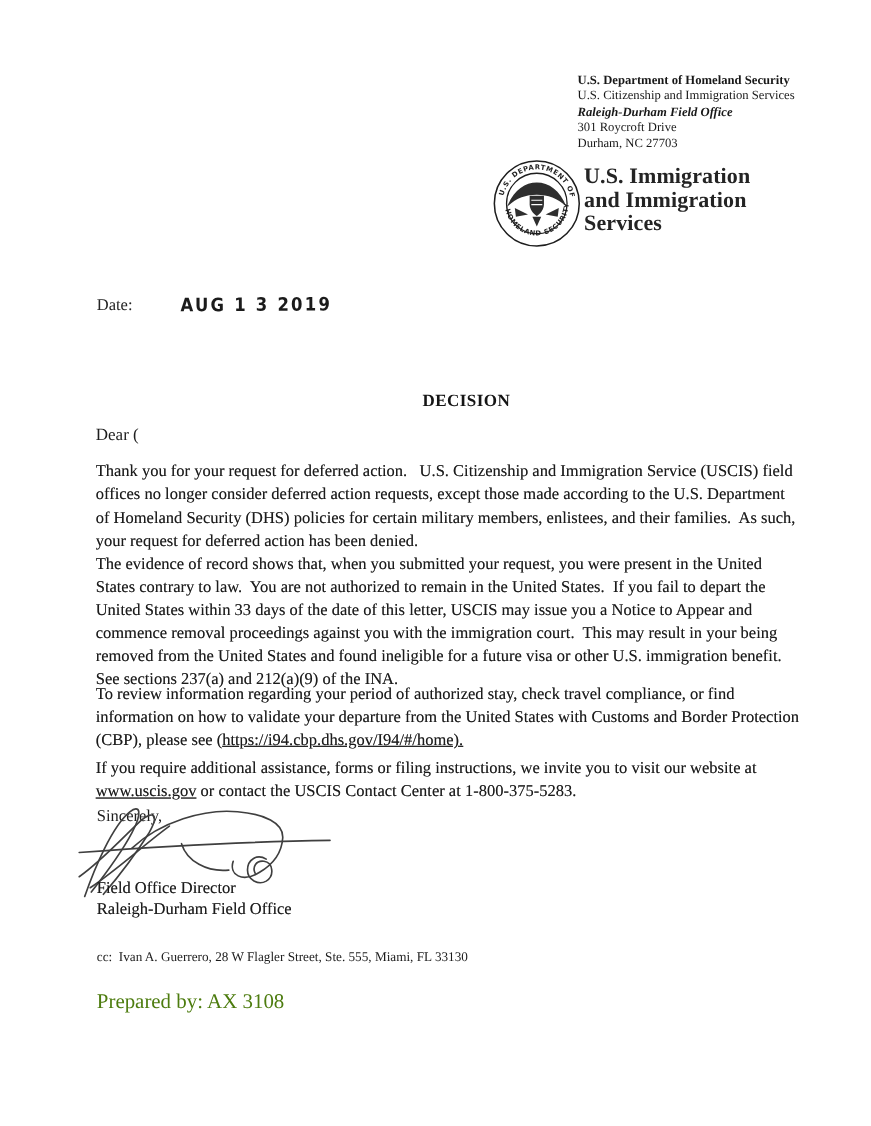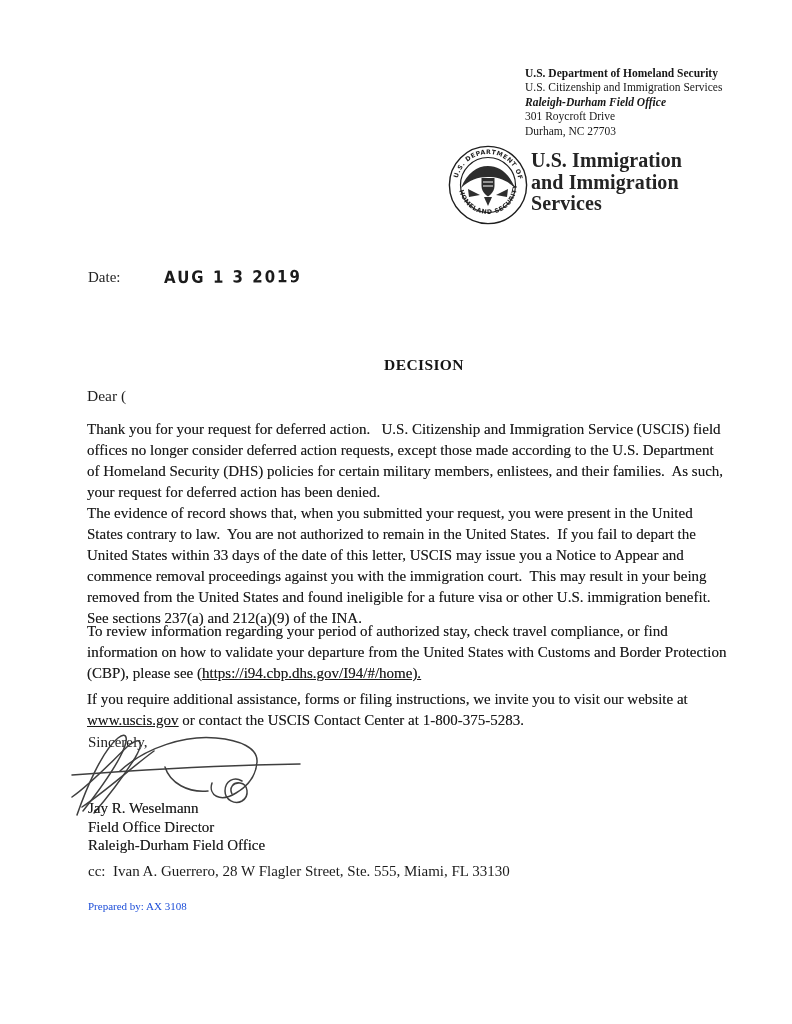--- a/index.html
+++ b/index.html
@@ -50,24 +50,24 @@
   .p4 { top: 689px; }
   .link { text-decoration: underline; }
   .sincerely { position: absolute; left: 88px; top: 734px; font-size: 15px; }
   .signature { position: absolute; left: 70px; top: 731px; width: 250px; height: 90px; }
   .signer {
     position: absolute; left: 88px; top: 799px;
     font-size: 15px; line-height: 18.7px; color: #1c1c1c;
     text-shadow: 0 0 0.4px rgba(20,20,20,0.55);
   }
   .cc {
-    position: absolute; left: 88px; top: 863px; font-size: 15px;
+    position: absolute; left: 88px; top: 863px; font-size: 12px;
     white-space: pre-wrap; color: #1c1c1c;
   }
-  .prepared { position: absolute; left: 88px; top: 900px; font-size: 11px; color: #1d4ed8; }
+  .prepared { position: absolute; left: 88px; top: 900px; font-size: 19px; color: #4d7c0f; }
   .seal-ring-text { font-family: "DejaVu Sans", sans-serif; font-size: 6.2px; font-weight: 700; fill: #1f1f1f; letter-spacing: 0.6px; }
 </style>
 </head>
 <body>
 
 <div class="page">
 
   <div class="address">
     <div class="addr-dept">U.S. Department of Homeland Security</div>
     <div class="addr-agency">U.S. Citizenship and Immigration Services</div>
@@ -127,21 +127,20 @@
       <path d="M2,66 C22,52 42,30 58,15 C70,5 75,10 65,27 C53,46 36,68 24,82"></path>
       <path d="M12,76 C36,60 62,36 84,20"></path>
       <path d="M50,40 C76,16 116,4 146,7 C170,9 188,17 187,31 C186,46 176,56 166,62 C150,72 138,64 142,52"></path>
       <path d="M95,36 C100,52 118,62 138,60"></path>
       <path d="M2,44 C70,39 160,34 230,33"></path>
       <path d="M172,50 c-8,-5 -17,0 -17,10 c0,9 10,14 17,10 c8,-5 6,-17 -2,-18 c-7,-1 -11,5 -8,11"></path>
     </g>
   </svg>
 
   <div class="signer">
-    <div>Jay R. Weselmann</div>
     <div>Field Office Director</div>
     <div>Raleigh-Durham Field Office</div>
   </div>
 
   <div class="cc">cc:  Ivan A. Guerrero, 28 W Flagler Street, Ste. 555, Miami, FL 33130</div>
   <div class="prepared">Prepared by: AX 3108</div>
 
 </div>
 
 </body></html>

